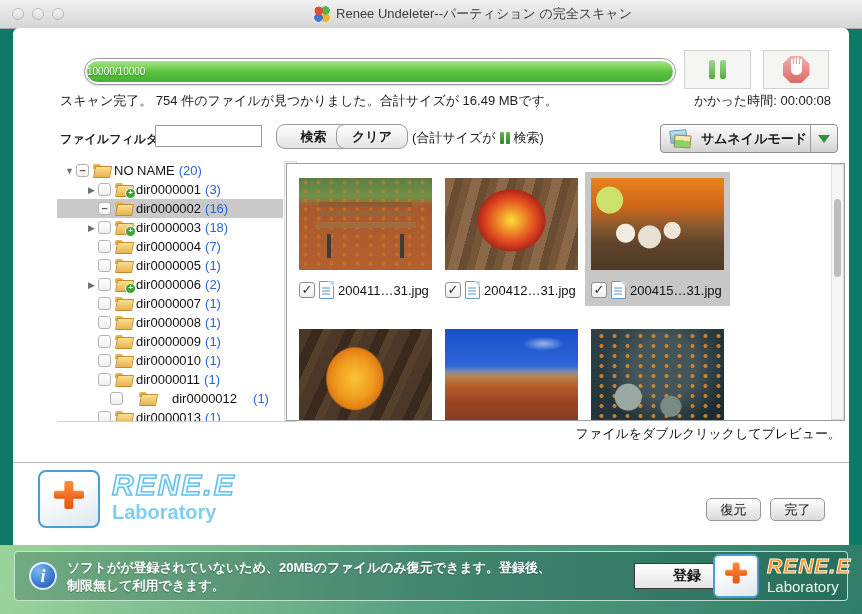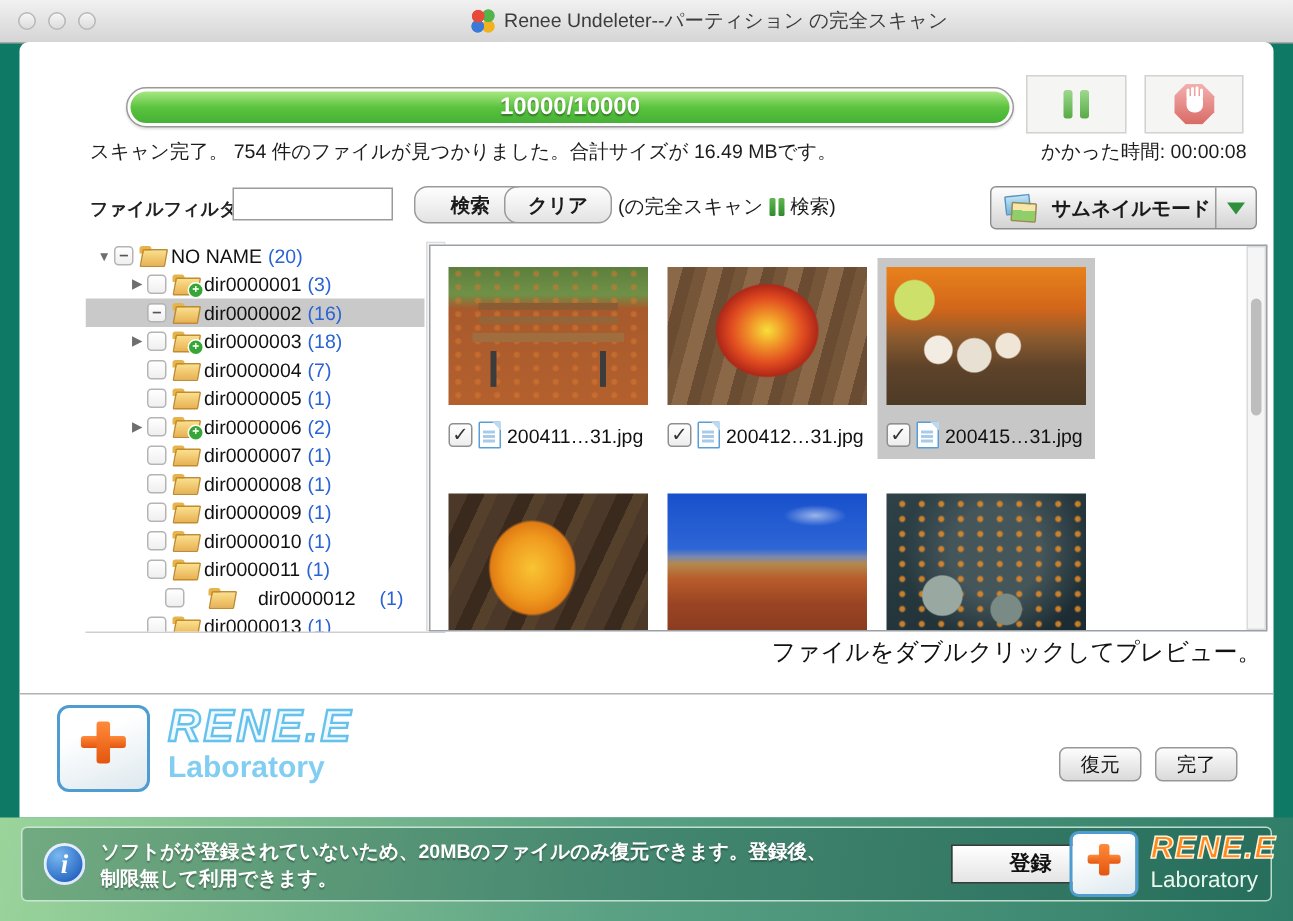--- a/index.html
+++ b/index.html
@@ -20,21 +20,21 @@
       radial-gradient(circle at 28% 72%, #3a7ad8 4px, rgba(0,0,0,0) 4.5px),
       radial-gradient(circle at 72% 72%, #f0b21e 4px, rgba(0,0,0,0) 4.5px);}
 
   
   .content{position:absolute;left:13px;top:28px;width:836px;height:517px;background:#ffffff;border-radius:6px 6px 0 0;}
 
   
   .progress{position:absolute;left:71px;top:30px;width:592px;height:27px;box-sizing:border-box;
     border:1px solid #9a9a9a;border-radius:14px;background:#fff;padding:2px;box-shadow:0 1px 2px rgba(0,0,0,.15);}
   .progress-fill{height:100%;border-radius:11px;background:linear-gradient(#a7e781,#5ac23e 52%,#45b136);
-    display:flex;align-items:center;justify-content:center;color:#fff;font-size:16px;font-weight:bold;
+    display:flex;align-items:center;justify-content:flex-start;color:#fff;font-size:10px;font-weight:normal;
     text-shadow:0 1px 1px rgba(0,0,0,.35);}
 
   .sq-btn{position:absolute;top:22px;width:67px;height:39px;background:#f5f5f3;border:1px solid #d2d2d0;
     display:flex;align-items:center;justify-content:center;cursor:pointer;}
   .pause-btn{left:671px;}
   .stop-btn{left:750px;width:66px;}
   .pause-bars{width:17px;height:19px;display:flex;justify-content:space-between;}
   .pause-bars i{width:6px;height:19px;border-radius:2px;background:linear-gradient(#9fd88f,#57aa45);}
   .octagon{width:27px;height:27px;background:linear-gradient(#f3b0ae,#d96a66);
     clip-path:polygon(30% 0,70% 0,100% 30%,100% 70%,70% 100%,30% 100%,0 70%,0 30%);
@@ -128,21 +128,21 @@
     radial-gradient(ellipse 30px 10px at 74% 16%, rgba(255,255,255,.55), rgba(255,255,255,0) 70%),
     linear-gradient(180deg,#1850cc 0%,#2e66d6 40%,#7a88b0 46%,#b4884e 51%,#b85c2a 62%,#9a4424 80%,#8a3c20 100%);}
   .art-water{background:
     radial-gradient(circle at 28% 74%, #9aa8a2 13px, rgba(0,0,0,0) 14px),
     radial-gradient(circle at 60% 84%, #7a8a84 10px, rgba(0,0,0,0) 11px),
     radial-gradient(circle,rgba(230,140,40,.85) 1.5px,rgba(0,0,0,0) 2.5px) 4px 2px/13px 10px,
     radial-gradient(circle at 55% 42%, #44565a 30px, rgba(0,0,0,0) 62px),
     linear-gradient(150deg,#2e4248 0%,#22343a 60%,#1a2a30 100%);}
 
   
-  .preview-hint{position:absolute;right:8px;top:397px;font-size:16px;color:#111;}
+  .preview-hint{position:absolute;right:8px;top:397px;font-size:13px;color:#111;}
   .separator{position:absolute;left:0;top:434px;width:836px;height:1px;background:#b2b2b2;}
 
   .key-icon{position:relative;box-sizing:border-box;background:linear-gradient(160deg,#ffffff 30%,#dde8ee);border:2px solid #4e9cd0;border-radius:8px;}
   .key-icon::before{content:"";position:absolute;left:50%;top:42%;transform:translate(-50%,-50%);
     width:52%;height:16%;background:linear-gradient(#ff8a3a,#e4560f);border-radius:2px;}
   .key-icon::after{content:"";position:absolute;left:50%;top:42%;transform:translate(-50%,-50%);
     width:16%;height:52%;background:linear-gradient(#ff8a3a,#e4560f);border-radius:2px;}
   .logo-main{position:absolute;left:25px;top:442px;display:flex;gap:12px;align-items:flex-start;}
   .key-big{width:62px;height:58px;}
   .brand-name{font-size:30px;font-weight:bold;letter-spacing:2px;color:#eefaff;
@@ -210,21 +210,21 @@
     </button>
 
     <div class="status-left">スキャン完了。 754 件のファイルが見つかりました。合計サイズが 16.49 MBです。</div>
     <div class="status-right">かかった時間:  00:00:08</div>
 
     <div class="filter-label">ファイルフィルター:</div>
     <input class="filter-input" type="text" value="" style="">
     <button class="mini-btn search-btn">検索</button>
     <button class="mini-btn clear-btn">クリア</button>
     <div class="filter-hint">
-      <span>(の完全スキャン</span>
+      <span>(合計サイズが</span>
       <span class="hint-pause">
           <i></i>
           <i></i>
         </span>
       <span>検索)</span>
     </div>
 
     <div class="view-mode">
       <span class="vm-icon"></span>
       <span class="vm-label">サムネイルモード</span>

